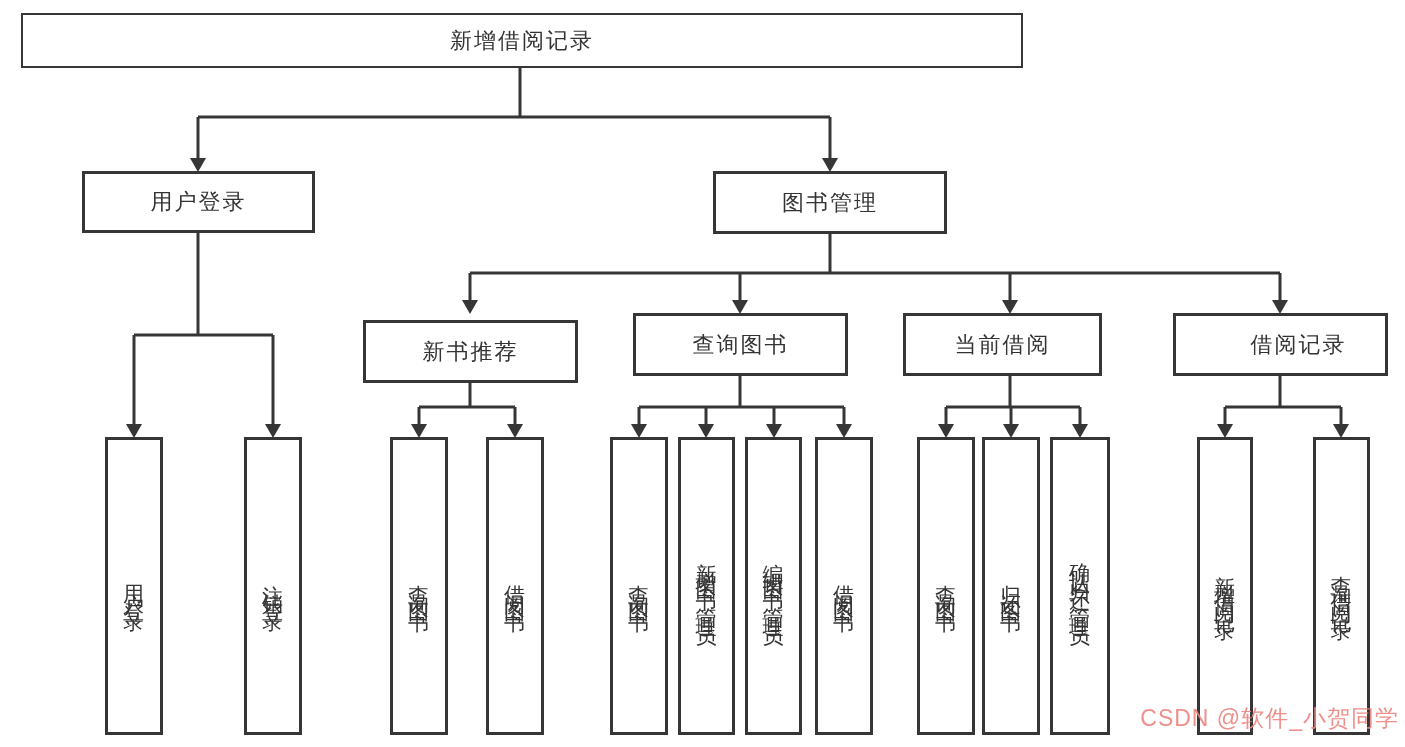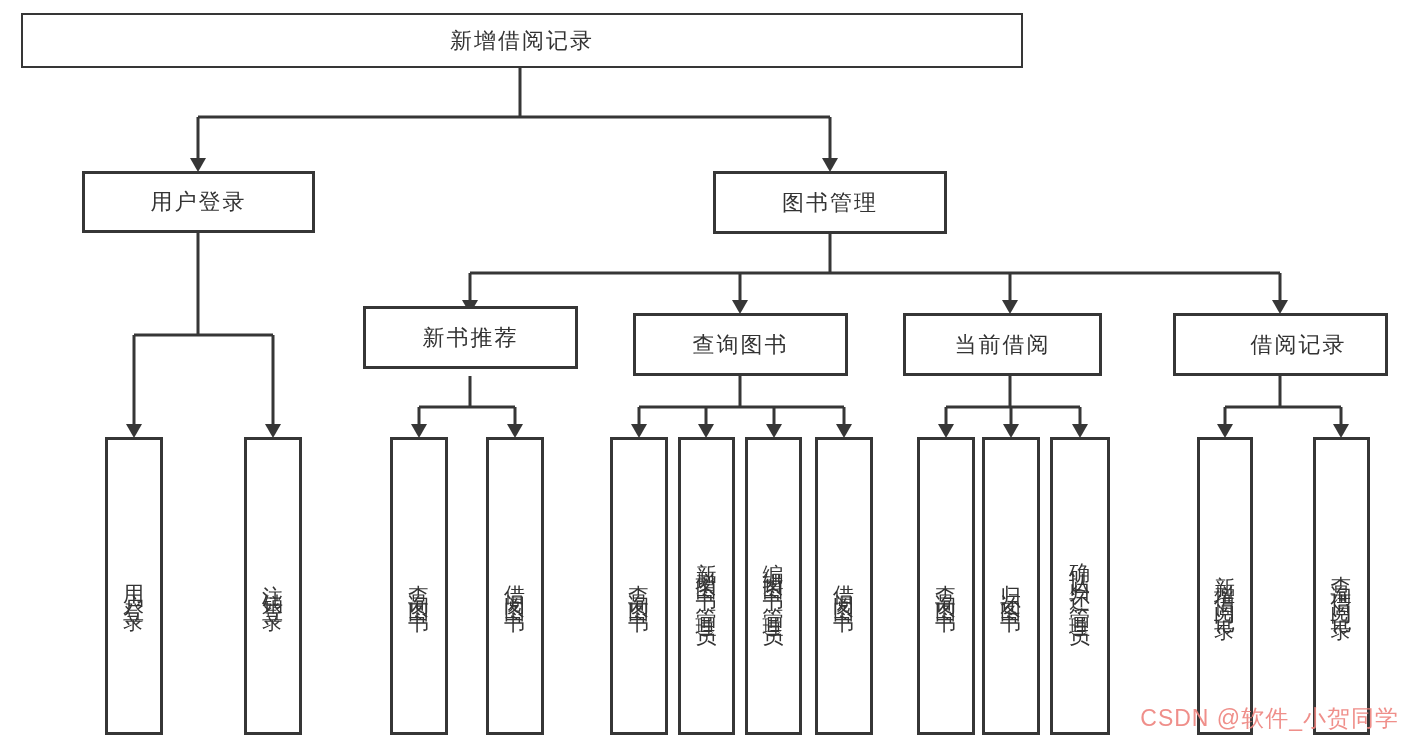--- a/index.html
+++ b/index.html
@@ -39,21 +39,21 @@
     font-size: 21px;
     letter-spacing: 9px;
     line-height: 1;
   }
   
   #n-root { left: 21px; top: 13px; width: 1002px; height: 55px; border-width: 2px; }
   
   #n-login { left: 82px;  top: 171px; width: 233px; height: 62px; }
   #n-mgmt  { left: 713px; top: 171px; width: 234px; height: 63px; }
   
-  #n-l3a { left: 363px;  top: 306px; width: 215px; height: 63px; }
+  #n-l3a { left: 363px;  top: 320px; width: 215px; height: 63px; }
   #n-l3b { left: 633px;  top: 313px; width: 215px; height: 63px; }
   #n-l3c { left: 903px;  top: 313px; width: 199px; height: 63px; }
   #n-l3d { left: 1173px; top: 313px; width: 215px; height: 63px; padding-left: 36px; }
   
   .leaf { top: 437px; height: 298px; width: 58px; }
   #n1  { left: 105px; }
   #n2  { left: 244px; }
   #n3  { left: 390px; }
   #n4  { left: 486px; }
   #n5  { left: 610px; }

